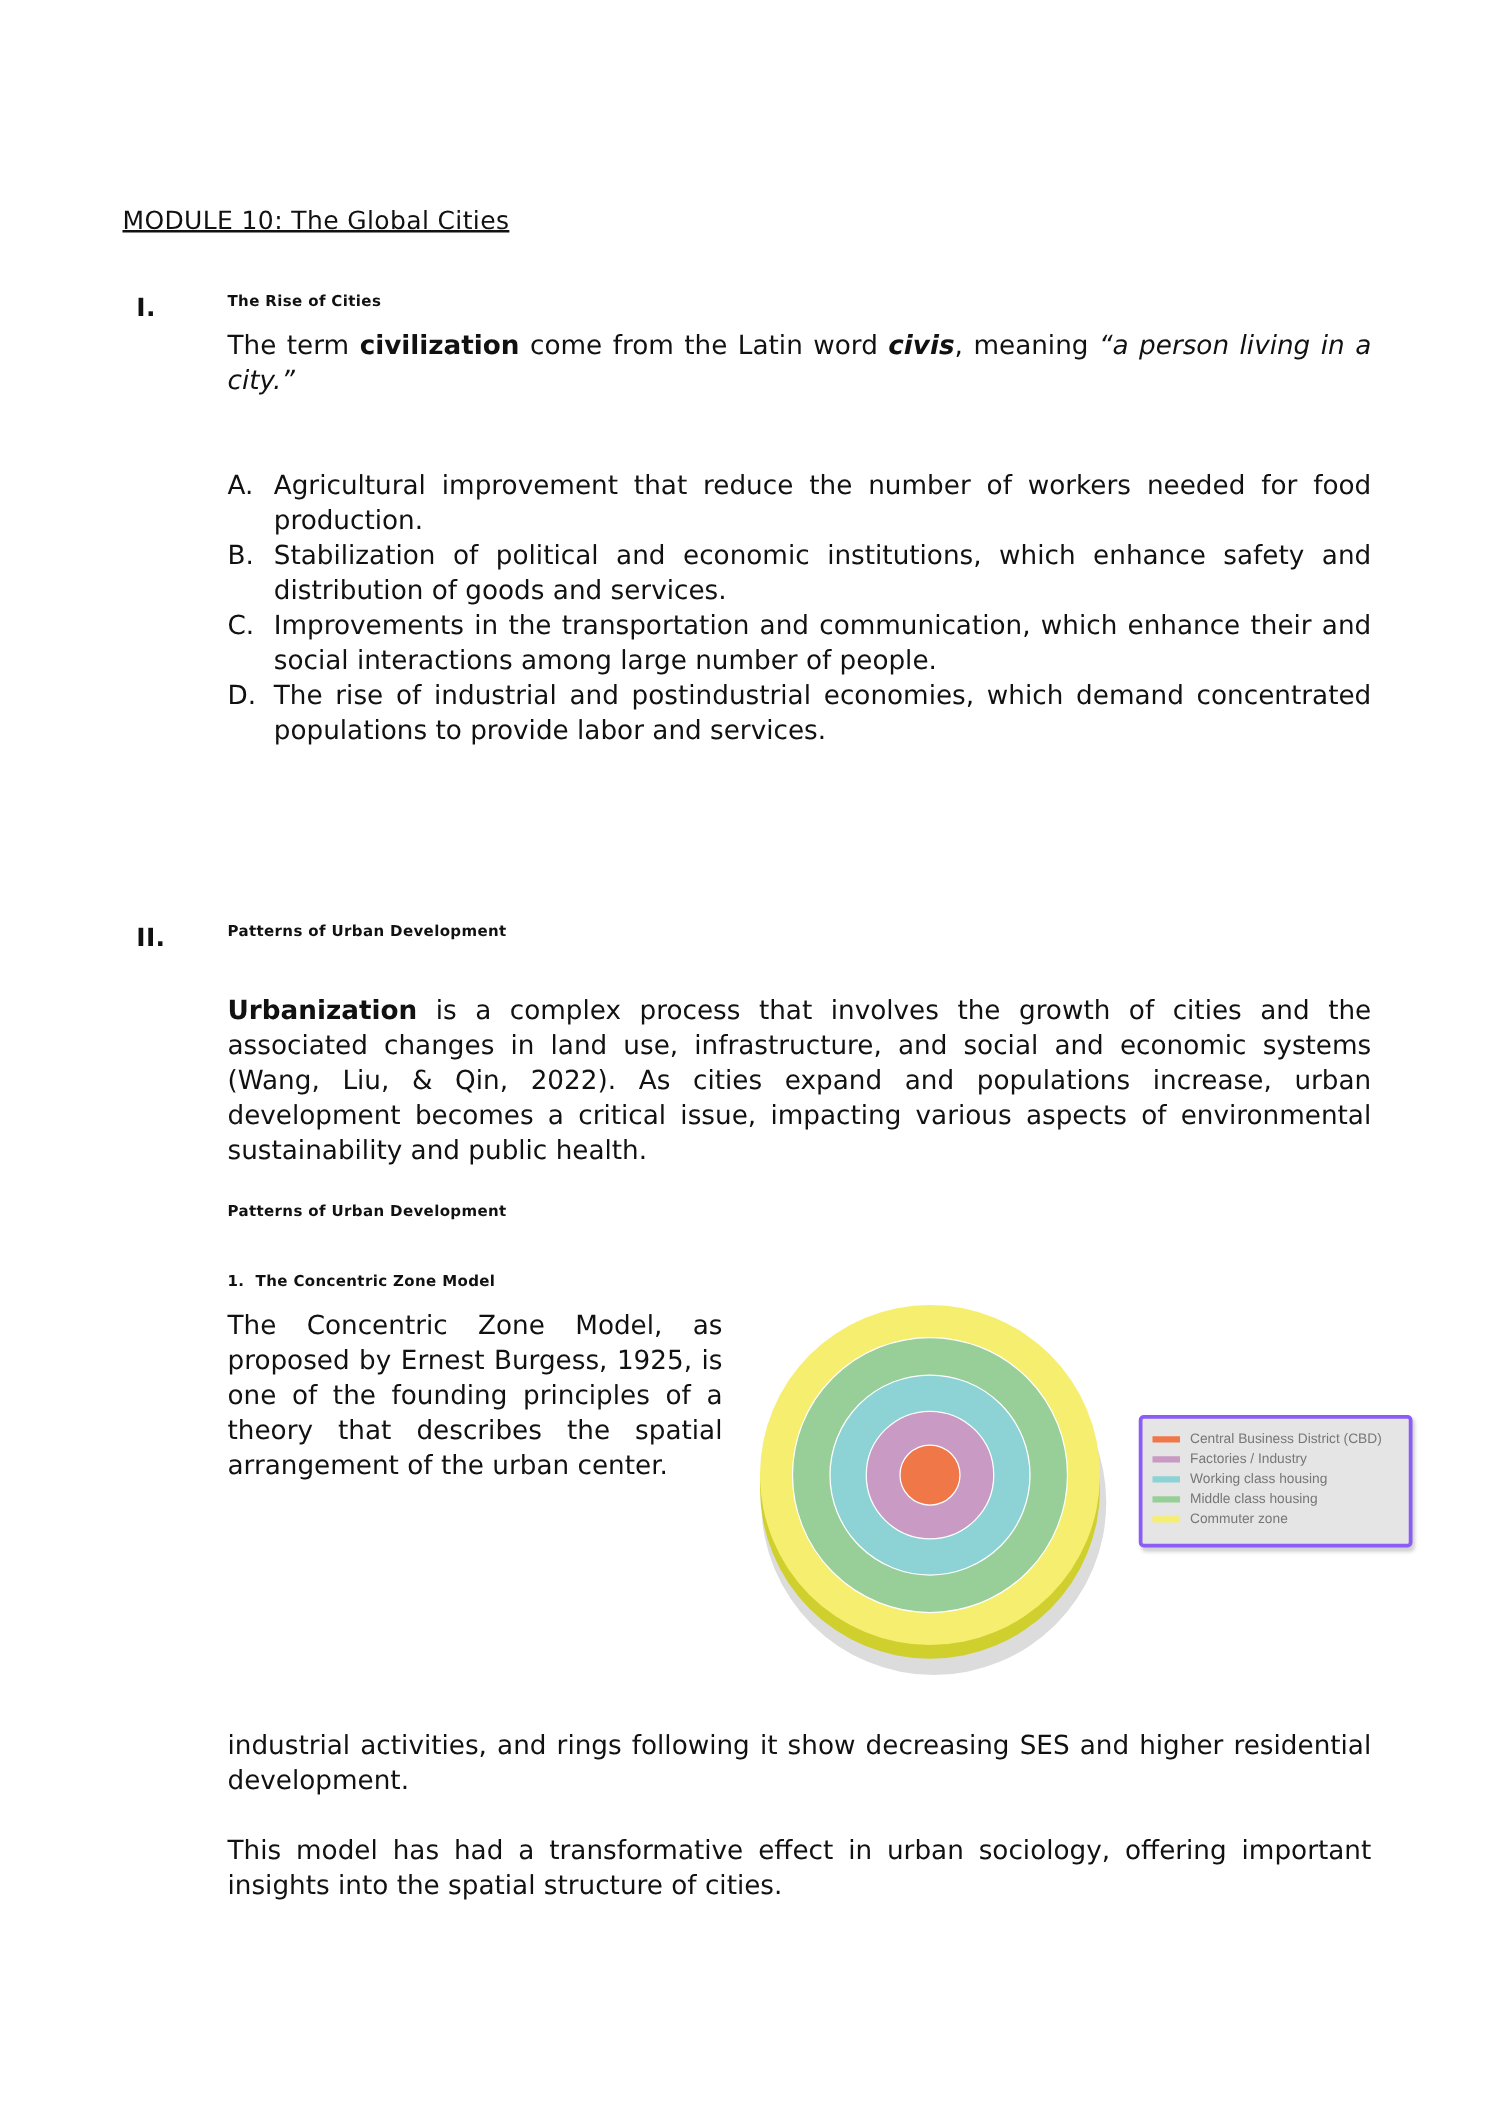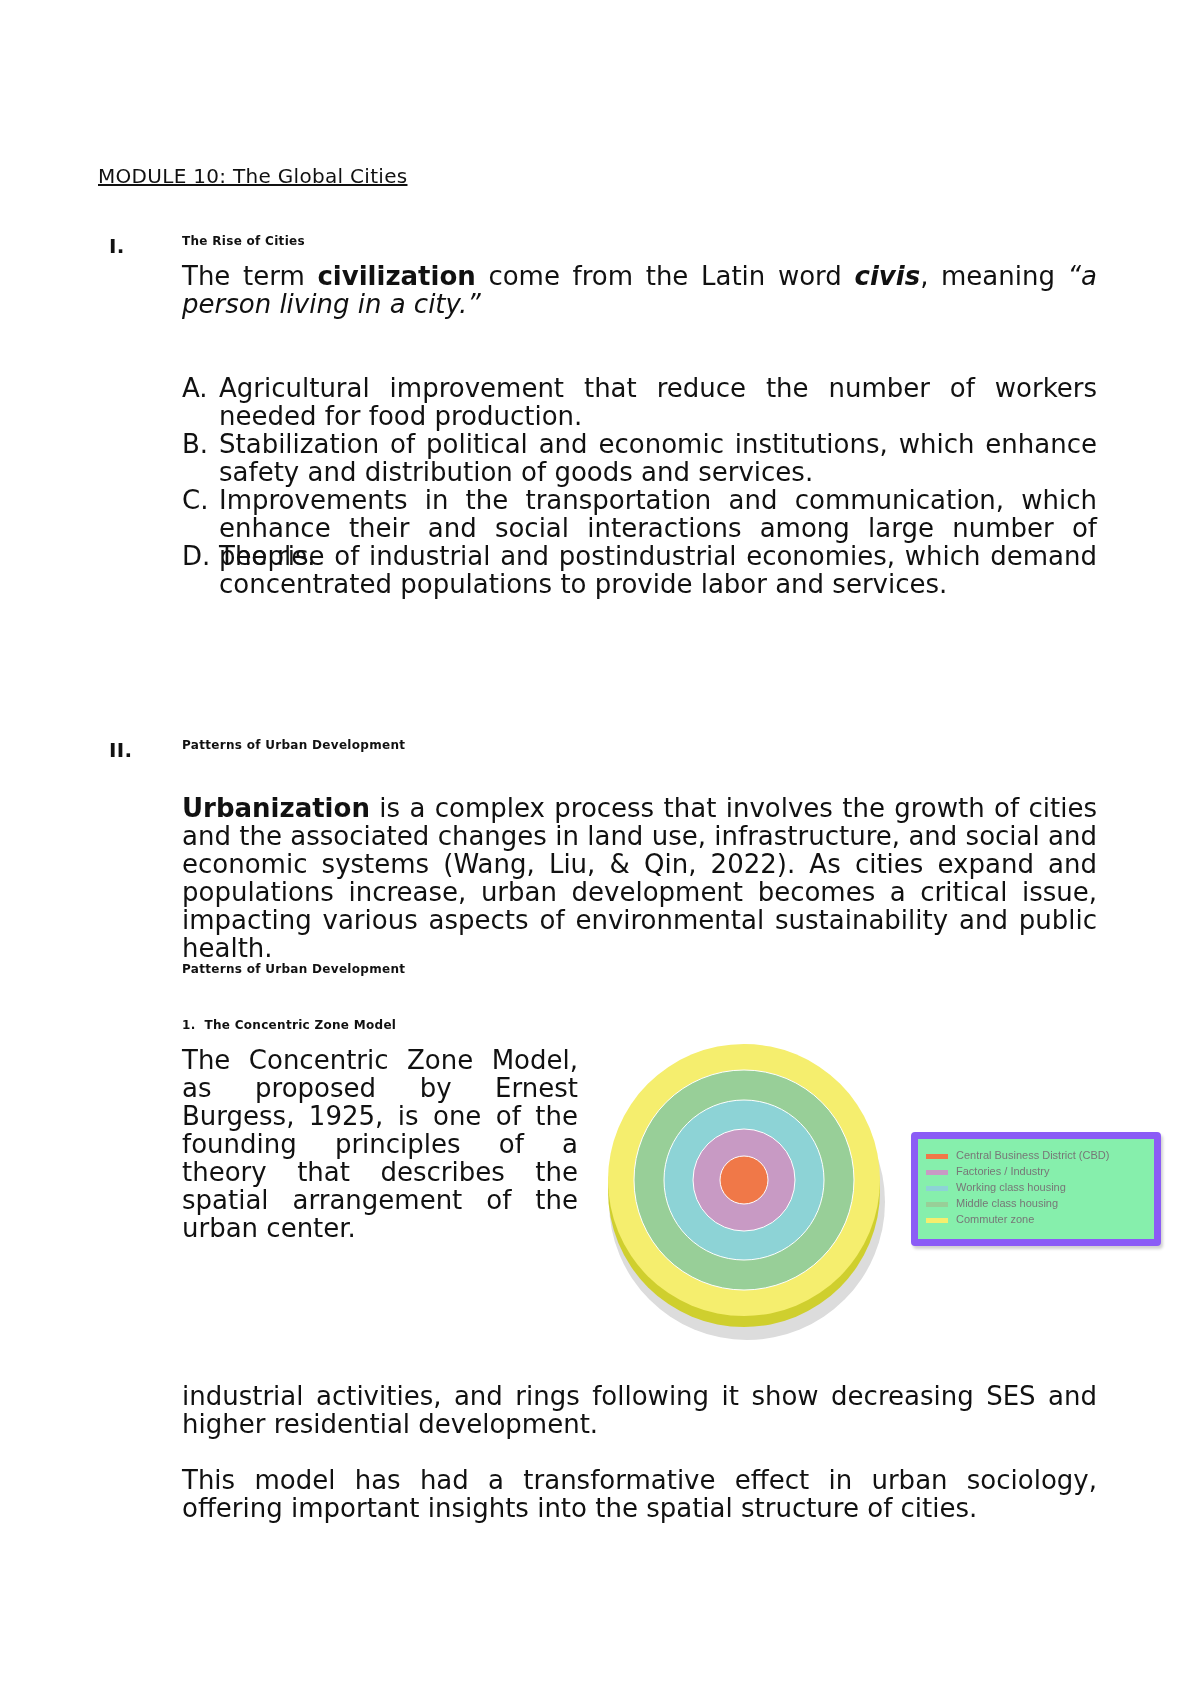--- a/index.html
+++ b/index.html
@@ -1,31 +1,31 @@
 <!DOCTYPE html>
 <html><head>
 <meta charset="utf-8">
 <style>
   html, body { margin:0; padding:0; background:#ffffff; }
   body { width:1200px; height:1696px; position:relative; overflow:hidden;
          font-family:"DejaVu Sans", sans-serif; color:#111; }
   .page { position:absolute; left:0; top:0; width:1200px; height:1696px; }
-  .txt { font-size:26px; line-height:28px; }
+  .txt { font-size:21px; line-height:28px; }
   .abs { position:absolute; }
   .just { text-align:justify; text-align-last:auto; }
   .title { left:98px; top:144px; font-size:20px; text-decoration:underline; letter-spacing:0.3px;margin-top:20px; }
   .roman { font-weight:bold; font-size:20px; letter-spacing:0.3px;}
   .heading { font-weight:bold; font-size:12px; letter-spacing:0.3px; }
   b { font-weight:bold; }
   .list-item { position:absolute; left:182px; width:915px; }
   .list-item .letter { position:absolute; left:0; top:0; }
   .list-item .body { margin-left:37px; text-align:justify; }
   .legend { position:absolute; left:911px; top:1132px; width:213px; height:100px;
-            border:7px solid #8b5cf6; border-radius:4px; background:#86efac;
-            box-shadow:2px 3px 3px rgba(0,0,0,0.18);padding-left:23px; }
+            border:3px solid #8b5cf6; border-radius:4px; background:#e5e5e5;
+            box-shadow:2px 3px 3px rgba(0,0,0,0.18); }
   .legend-row { position:absolute; left:8px; height:14px; font-size:11px; color:#777;
                 font-family:"Liberation Sans", sans-serif; line-height:14px; }
   .swatch { display:inline-block; width:22px; height:5px; vertical-align:middle; margin-right:8px; }
 </style>
 </head>
 <body>
 
 <div class="page">
 
   <div class="abs title">MODULE 10: The Global Cities </div>

